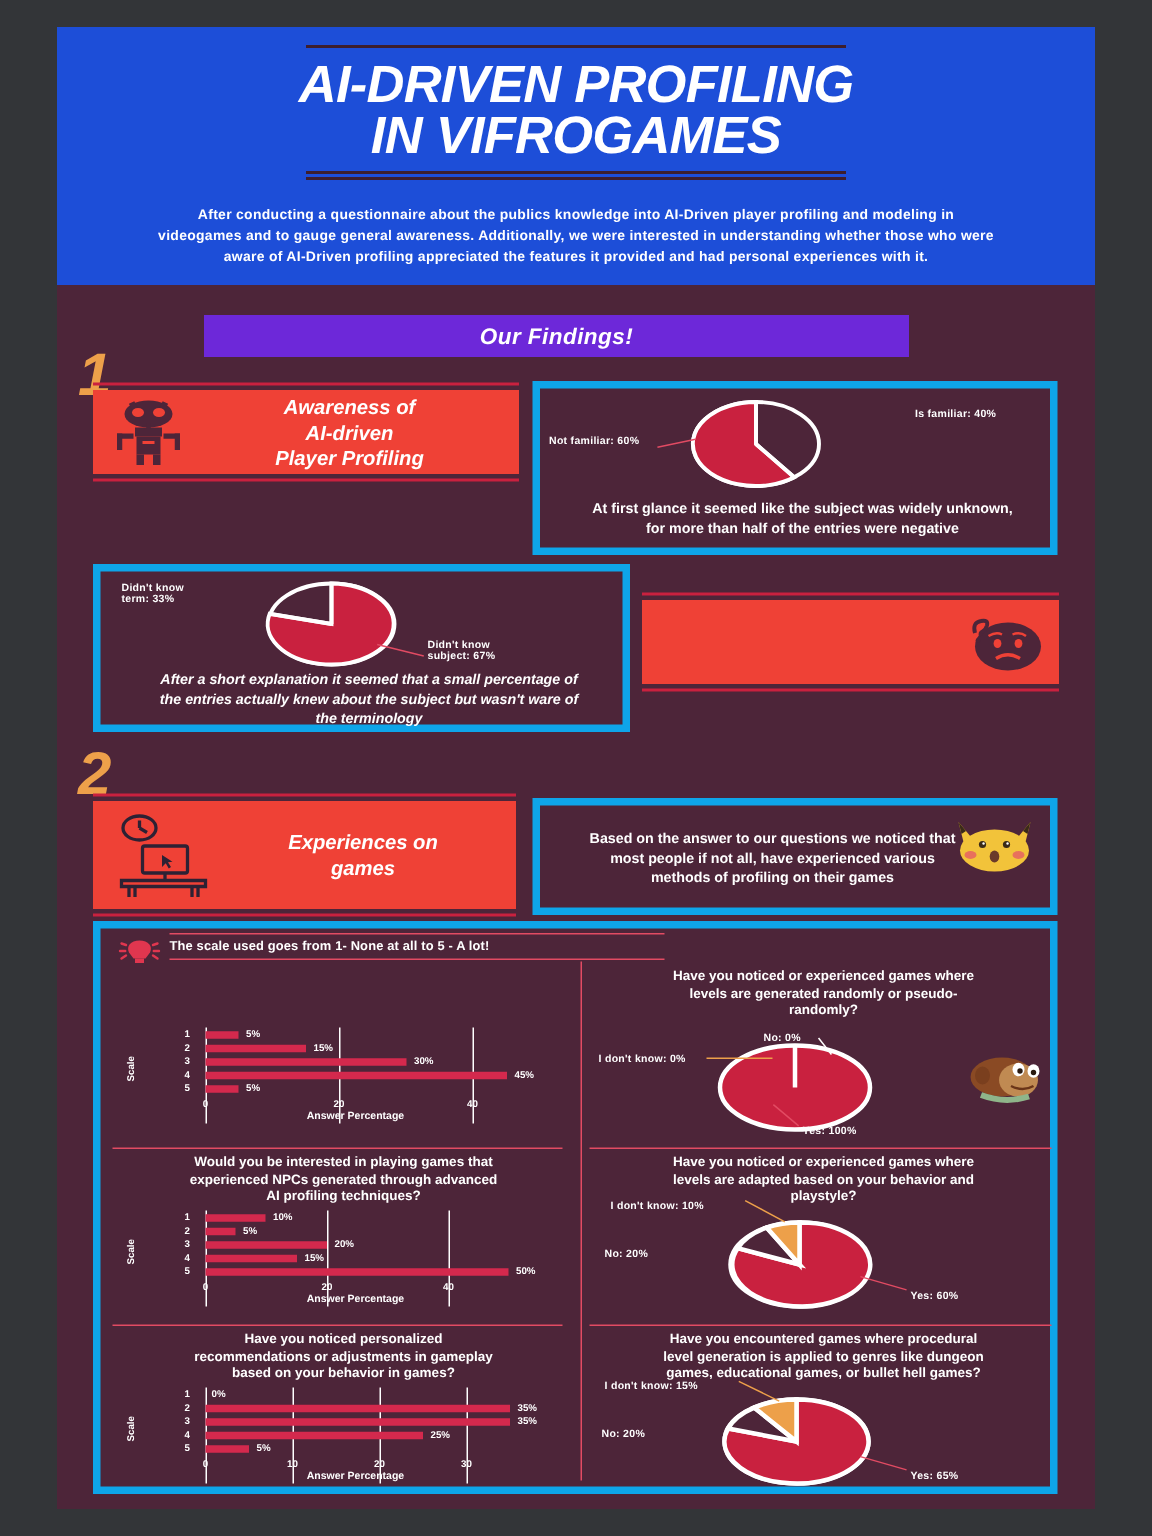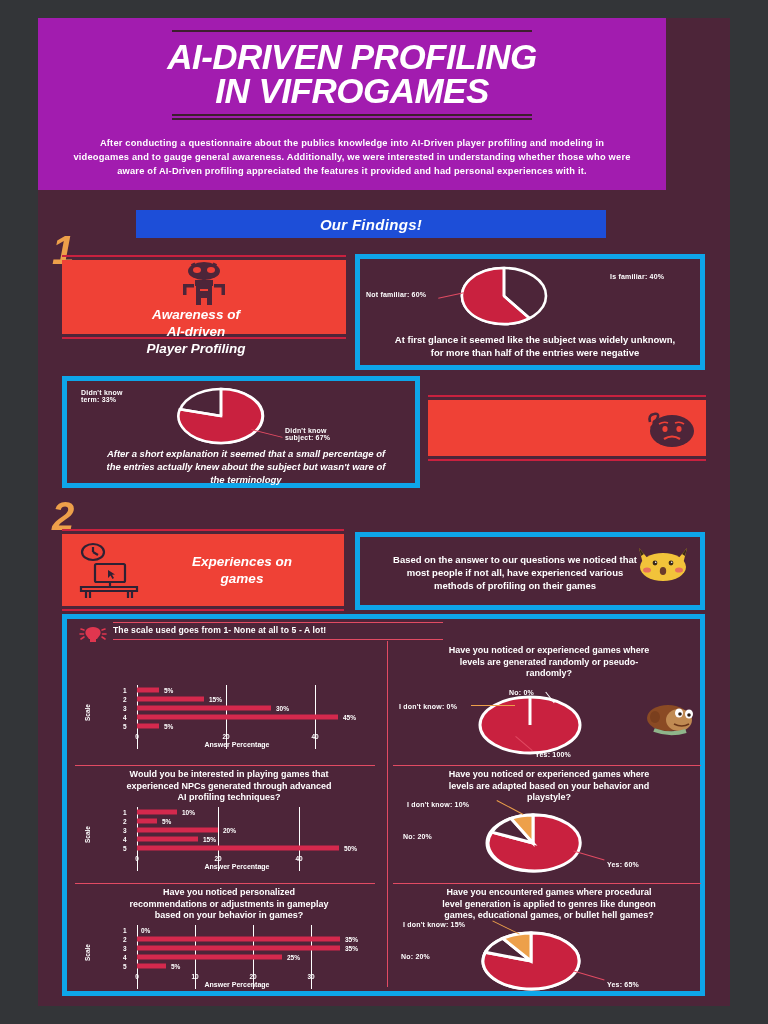--- a/index.html
+++ b/index.html
@@ -12,22 +12,22 @@
   .poster {
     position: absolute;
     left: 38px; top: 18px;
     width: 692px; height: 988px;
     background: #4d2539;
   }
 
   
   .header {
     position: absolute; left: 0; top: 0;
-    width: 628px; height: 172px;
-    background: #a21caf;
+    width: 692px; height: 172px;
+    background: #1d4ed8;
     padding-top: 12px;
   }
   .rule-top, .rule-bot {
     width: 360px; margin: 0 auto;
     border-top: 2px solid #3d1e2e;
   }
   .rule-top { margin-bottom: 8px; }
   .rule-bot { margin-top: 6px; border-top: 2px solid #3d1e2e; }
   .rule-bot-2 { width: 360px; margin: 2px auto 0; border-top: 2px solid #3d1e2e; }
   .title {
@@ -45,21 +45,21 @@
     text-align: center;
     color: #fff;
     font-size: 9.3px;
     line-height: 14px;
     font-weight: bold;
     letter-spacing: 0.2px;
   }
   .findings-band {
     position: absolute; left: 98px; top: 192px;
     width: 470px; height: 28px;
-    background: #1d4ed8;
+    background: #6d28d9;
     display: flex; align-items: center; justify-content: center;
   }
   .findings-band span {
     color: #fff; font-size: 15px; font-weight: bold; font-style: italic;
     letter-spacing: 0.3px;
   }
 
   
   .secnum {
     position: absolute;
@@ -156,21 +156,21 @@
     <div class="rule-bot-2"></div>
     <div class="intro">After conducting a questionnaire about the publics knowledge into AI-Driven player profiling and modeling in videogames and to gauge general awareness. Additionally, we were interested in understanding whether those who were aware of AI-Driven profiling appreciated the features it provided and had personal experiences with it.</div>
   </div>
 
   <div class="findings-band">
     <span>Our Findings!</span>
   </div>
 
   <div class="secnum" style="left:14px; top:212px;">1</div>
 
-  <div class="red-panel" style="left:24px; top:242px; width:284px; height:74px;flex-direction:column;">
+  <div class="red-panel" style="left:24px; top:242px; width:284px; height:56px;">
     <div class="icon-box" style="width:74px;">
       <svg width="50" height="46" viewBox="0 0 50 46" aria-hidden="true">
         <g fill="#4d2539">
           <ellipse cx="25" cy="11" rx="16" ry="9"></ellipse>
           <rect x="13" y="3" width="4" height="6" transform="rotate(-25 15 6)"></rect>
           <rect x="33" y="3" width="4" height="6" transform="rotate(25 35 6)"></rect>
           <rect x="16" y="20" width="18" height="6"></rect>
           <rect x="17" y="26" width="16" height="12"></rect>
           <rect x="17" y="38" width="5" height="7"></rect>
           <rect x="28" y="38" width="5" height="7"></rect>

